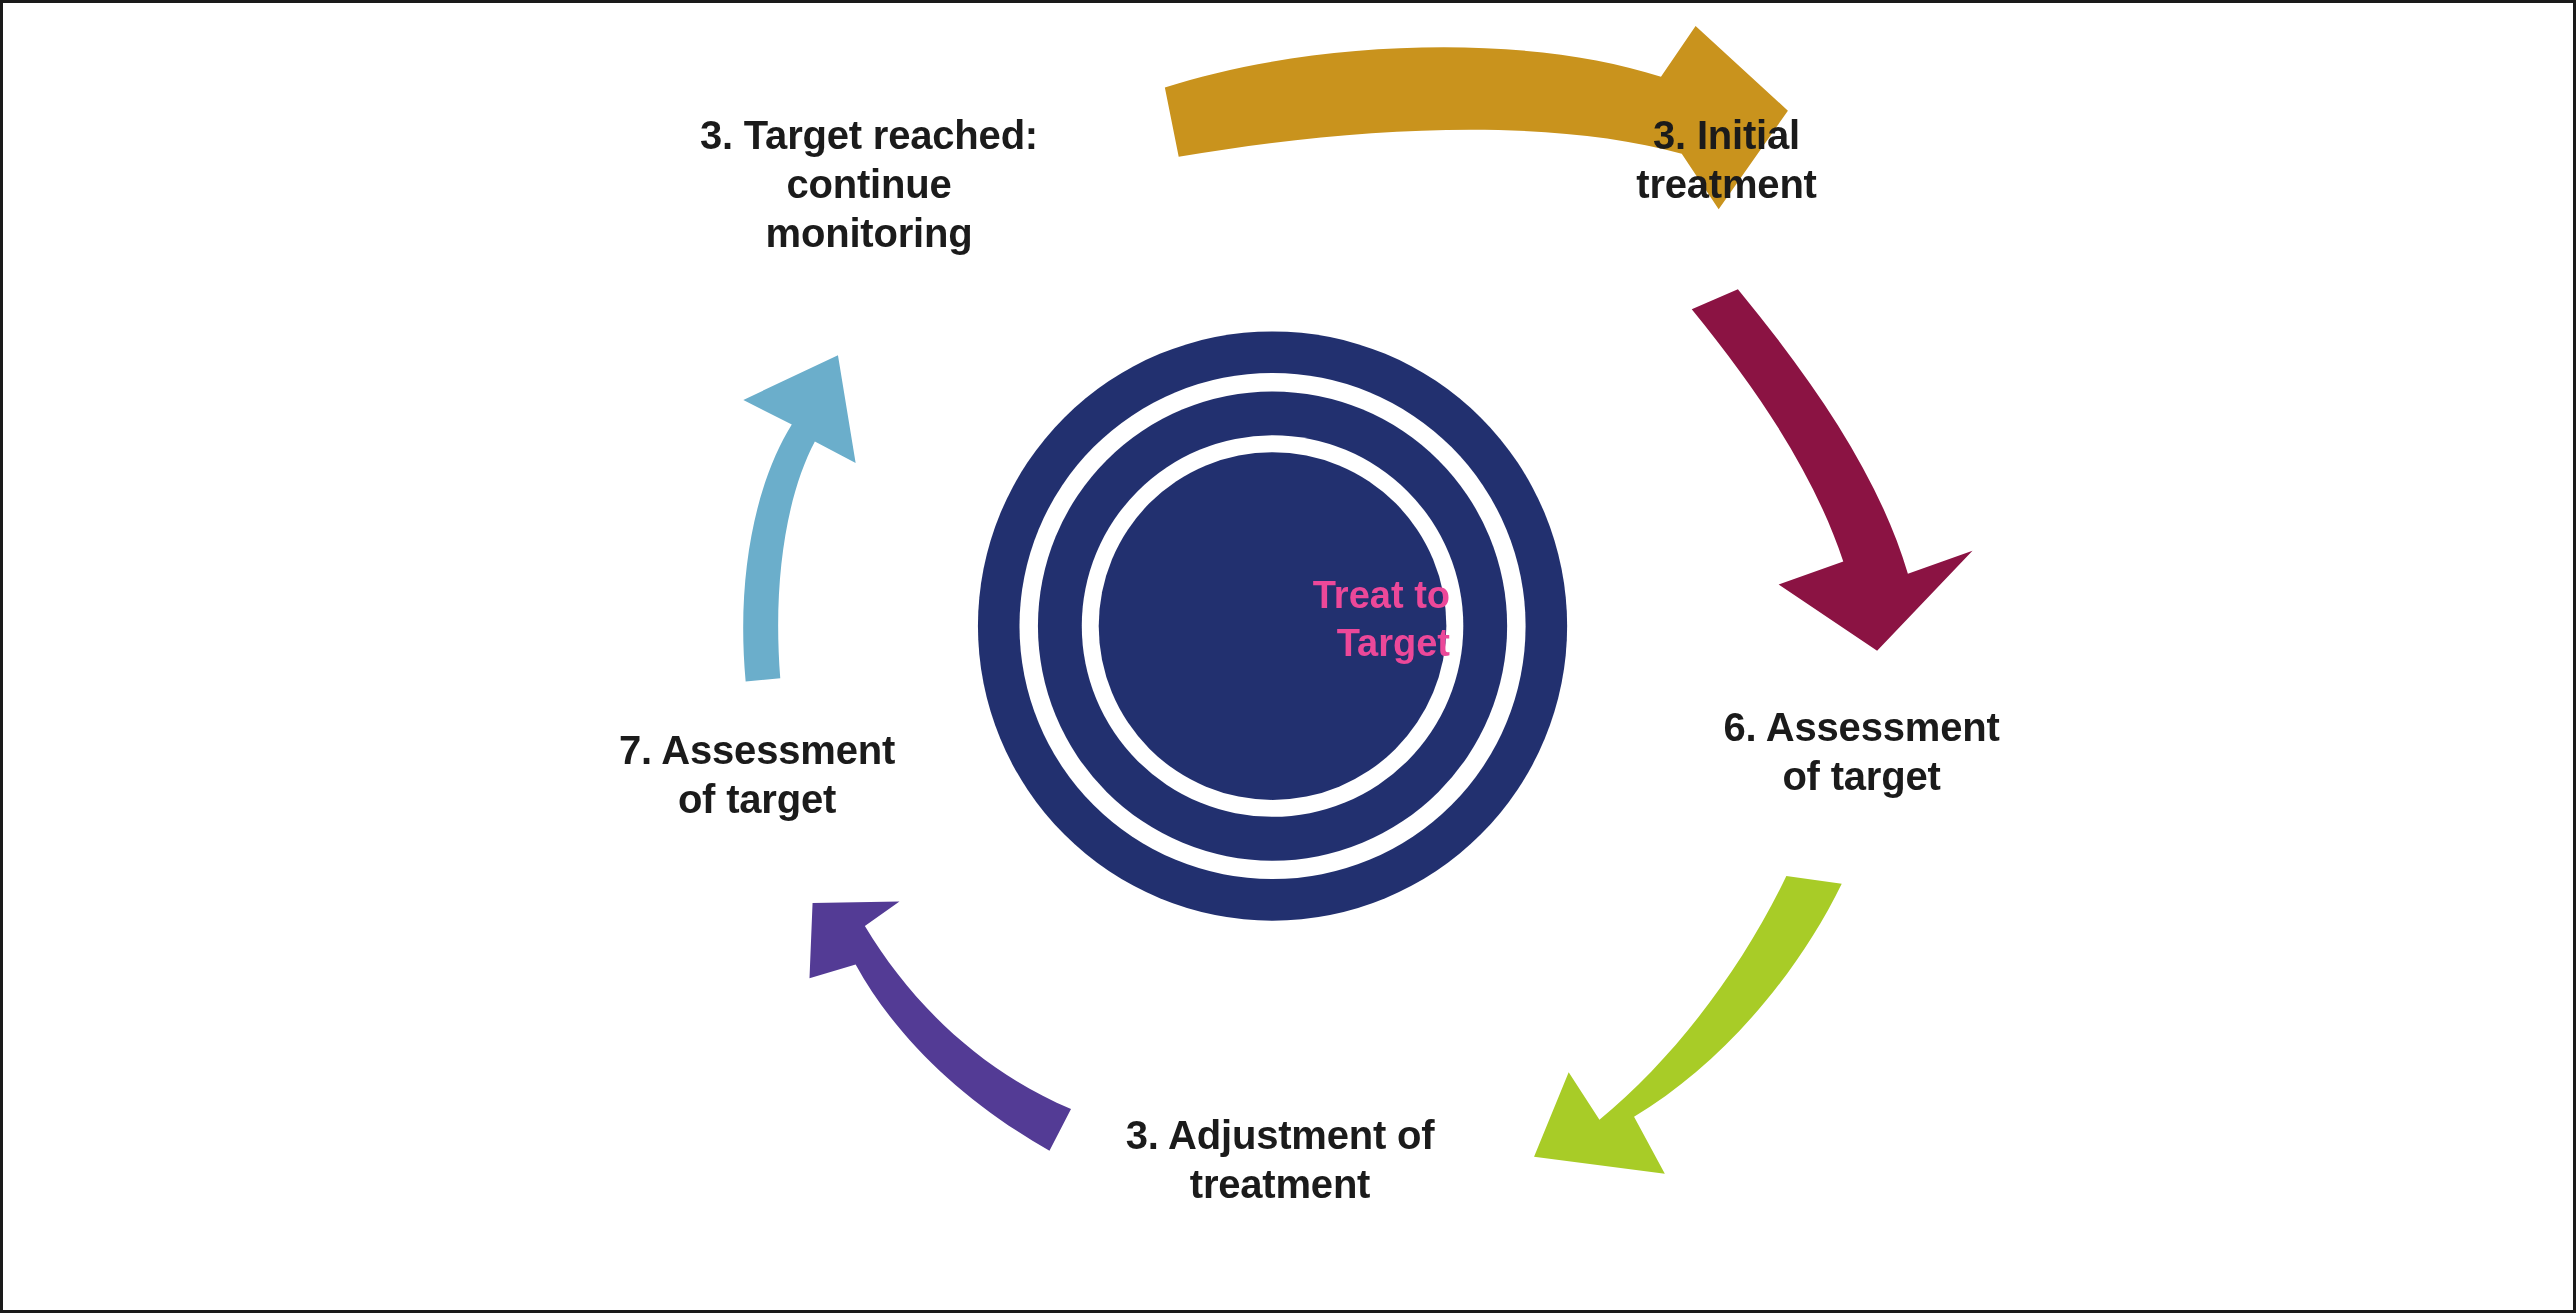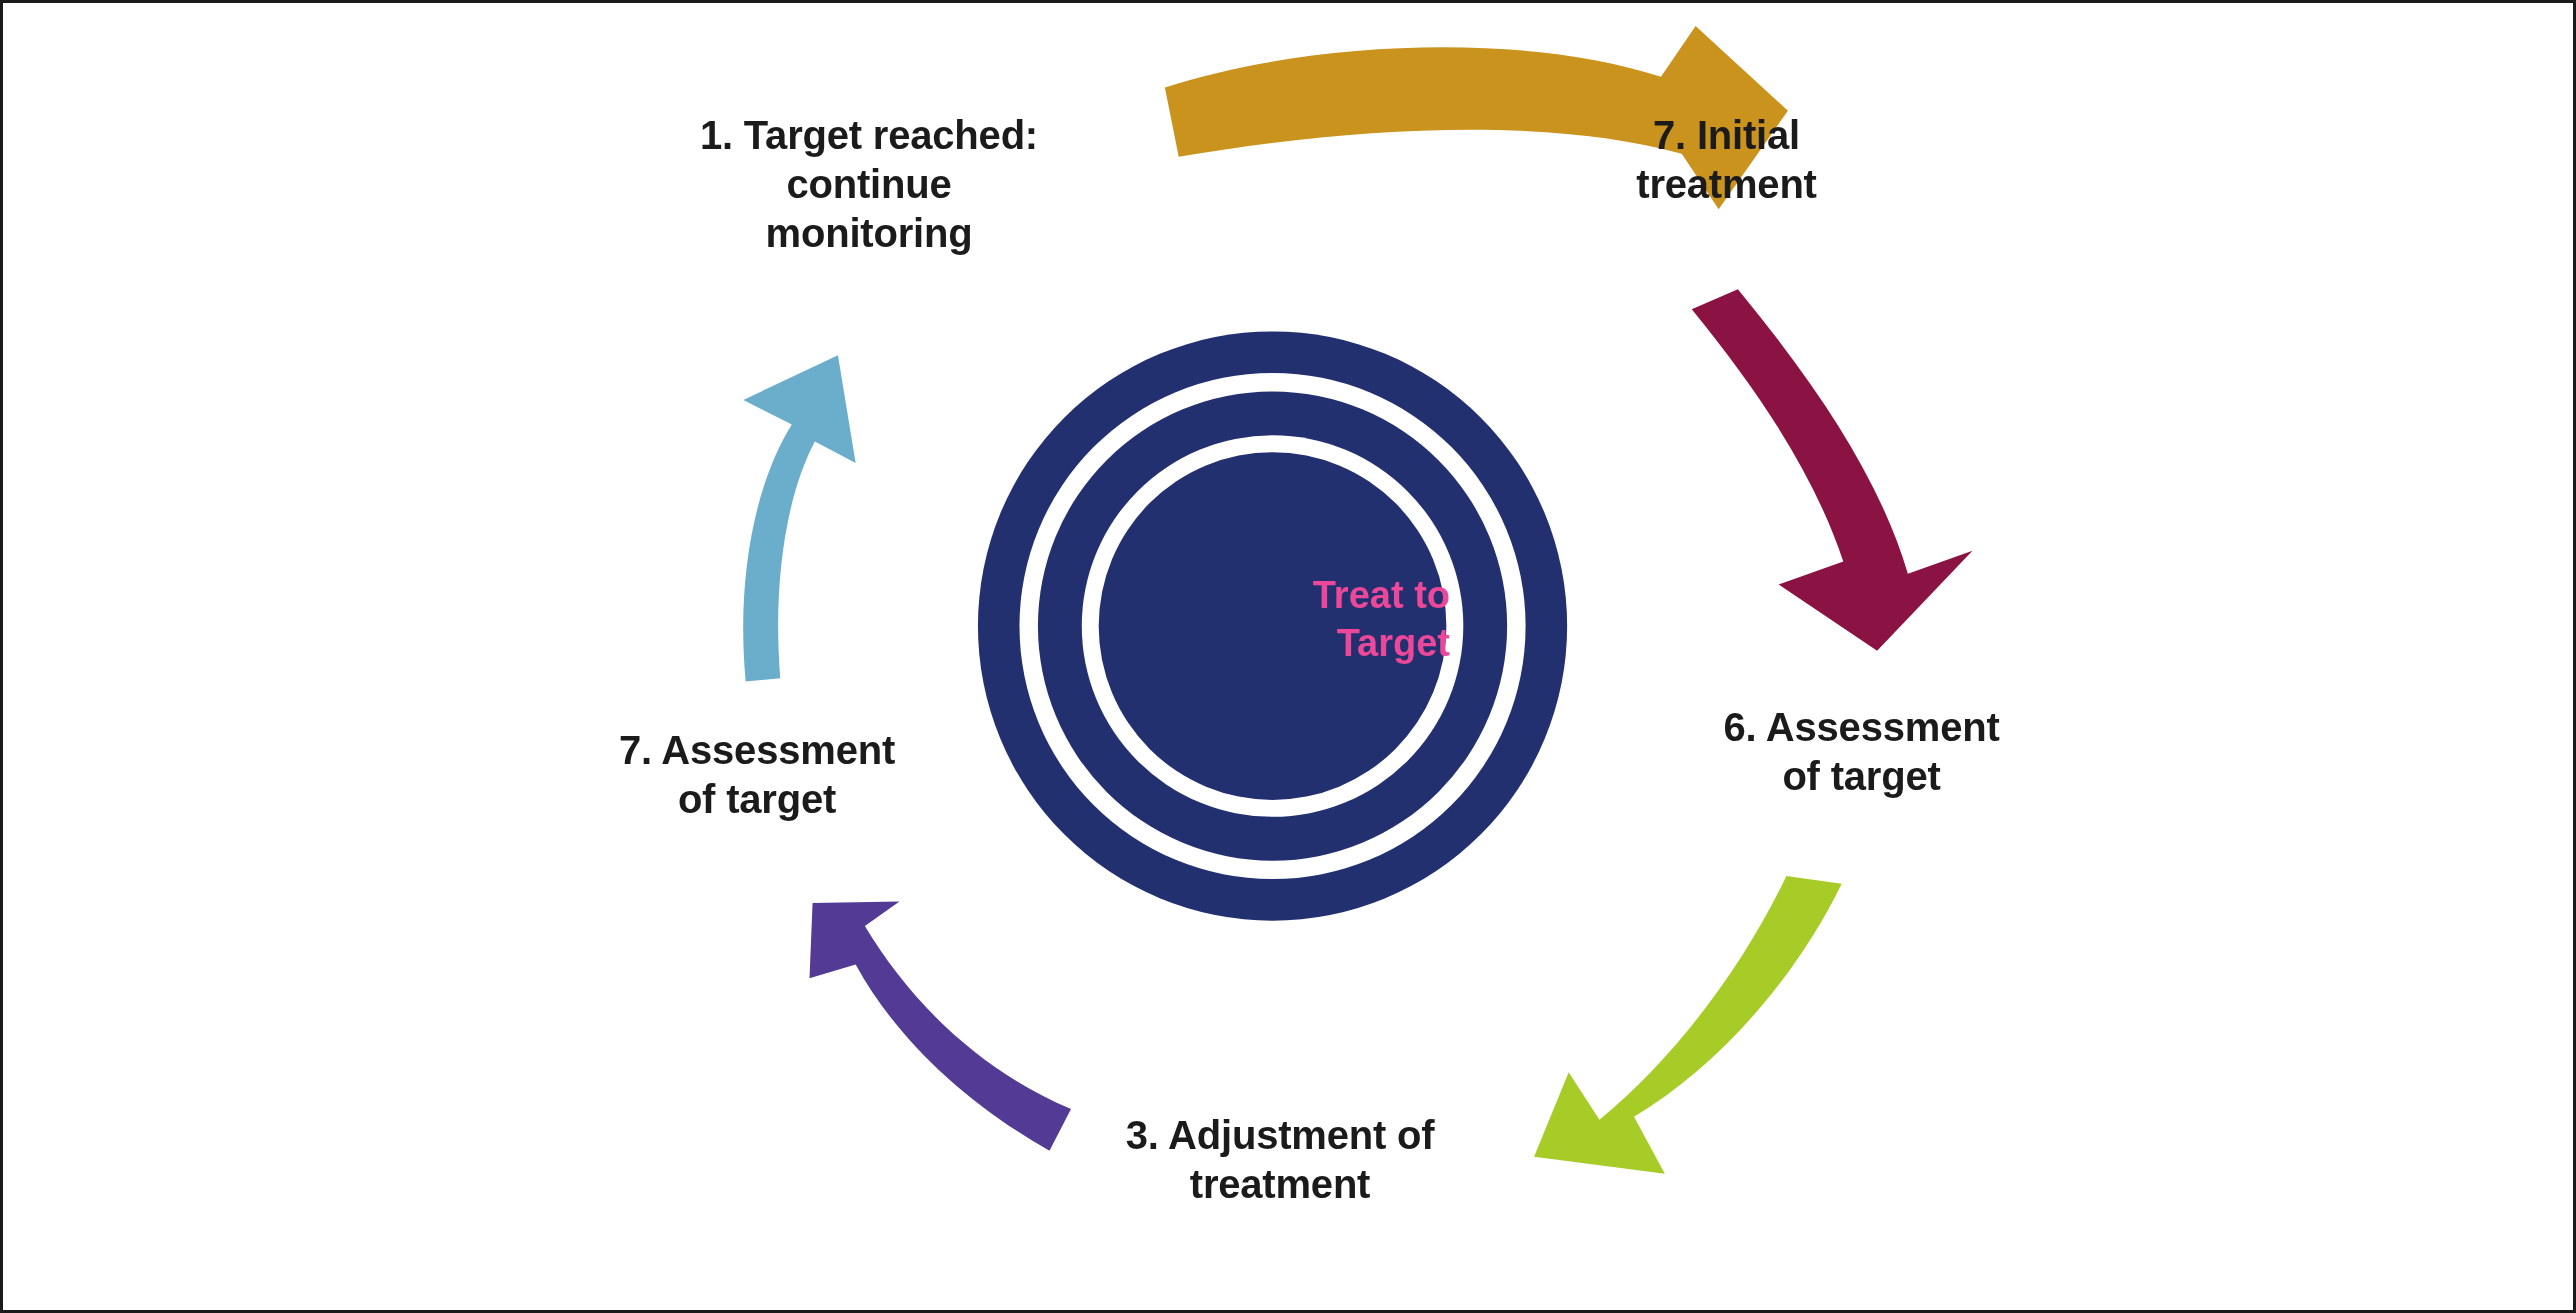--- a/index.html
+++ b/index.html
@@ -120,25 +120,25 @@
                L 962,516
                L 1085,458
                L 1108,598
                L 1055,570
                C 1018,640 1000,752 1010,878
                Z"></path>
     </g>
 
   </svg>
 
-  <div class="step-label" id="label-5">1. Target reached:
+  <div class="step-label" id="label-5">3. Target reached:
 continue
 monitoring</div>
 
-  <div class="step-label" id="label-1">7. Initial
+  <div class="step-label" id="label-1">3. Initial
 treatment</div>
 
   <div class="step-label" id="label-2">6. Assessment
 of target</div>
 
   <div class="step-label" id="label-3">3. Adjustment of
 treatment</div>
 
   <div class="step-label" id="label-4">7. Assessment
 of target</div>

